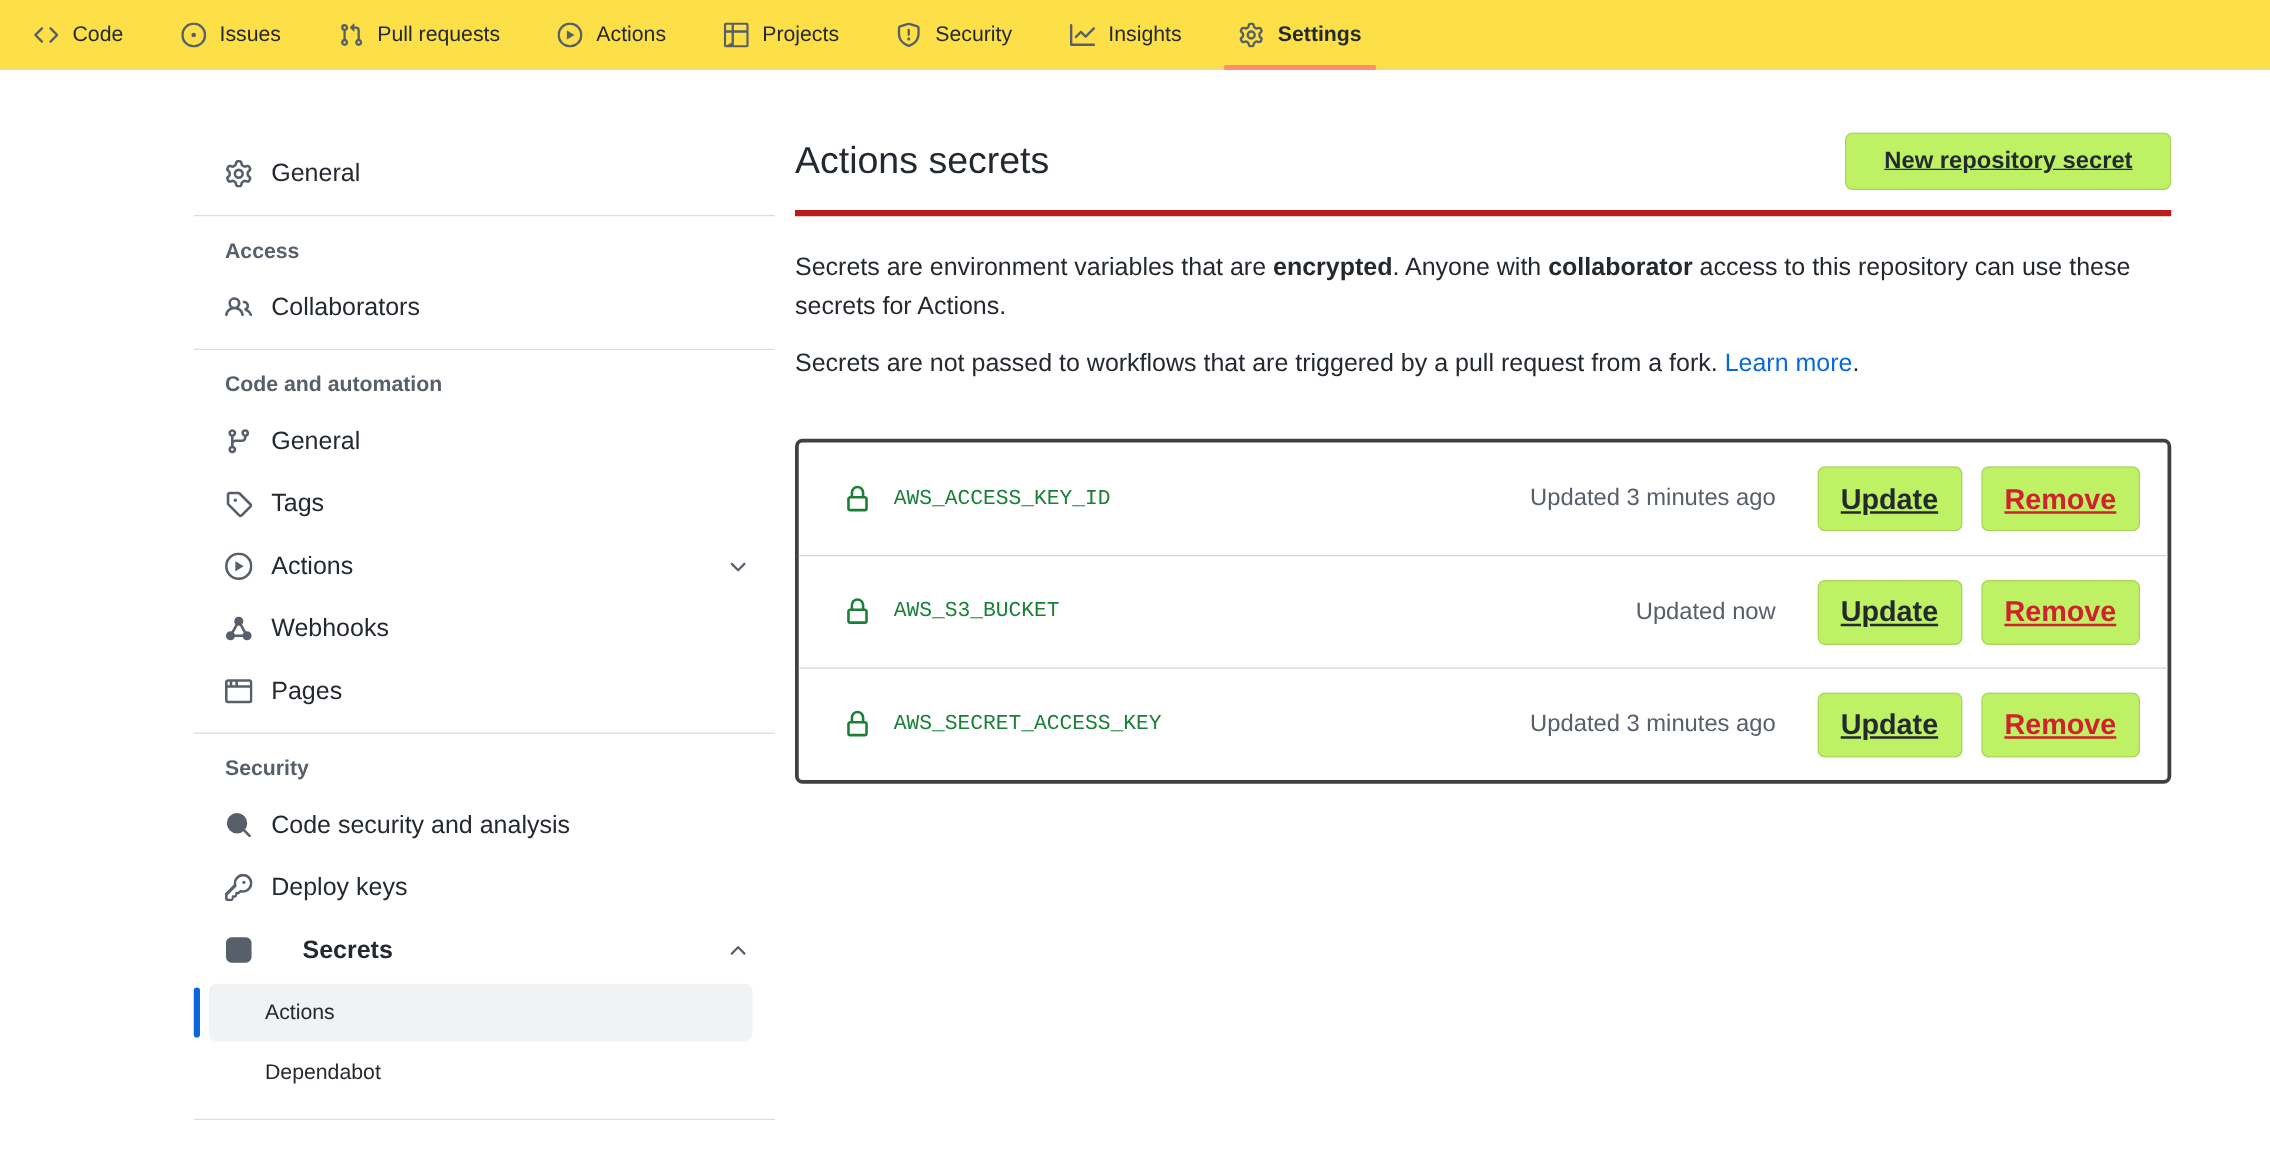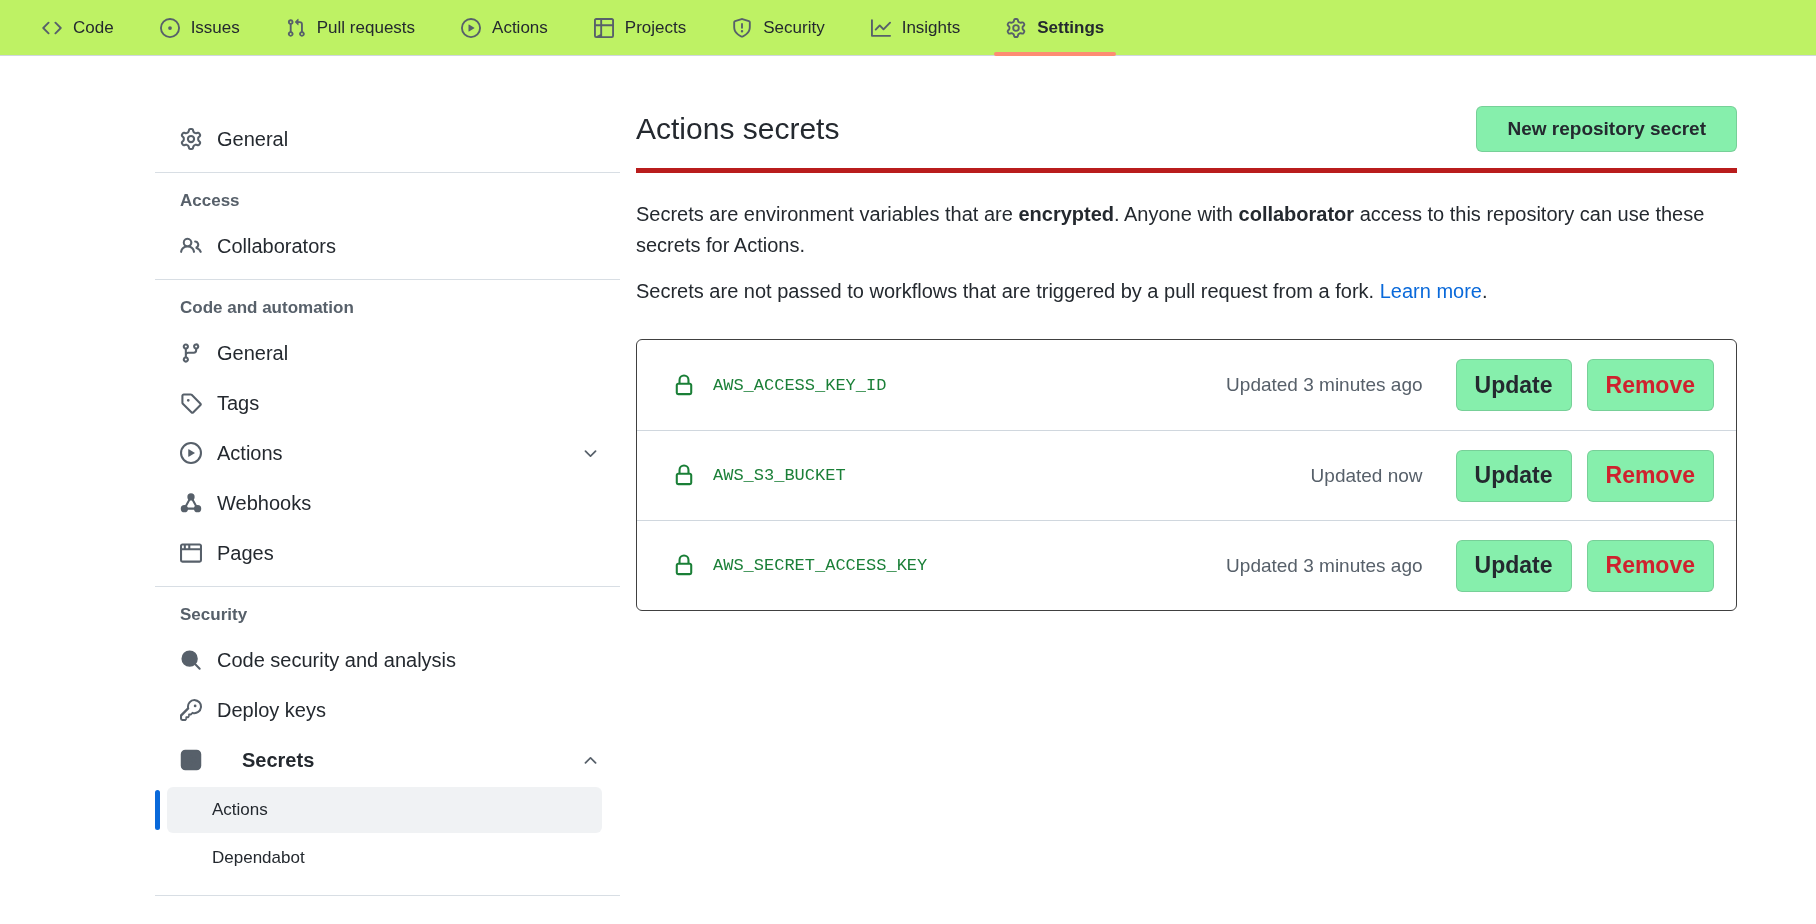--- a/index.html
+++ b/index.html
@@ -7,22 +7,22 @@
   body {
     width:1816px; height:924px; overflow:hidden; position:relative;
     background:#ffffff; color:#24292f;
     font-family:"Liberation Sans", sans-serif;
   }
   svg { display:block; }
 
   
   .topnav {
     position:absolute; top:0; left:0; right:0; height:56px;
-    background:#bef264; border-bottom:1px solid #d0d7de;
-    display:flex; align-items:stretch; padding-left:19px;
+    background:#fde047; border-bottom:1px solid #d0d7de;
+    display:flex; align-items:stretch; padding-left:4px;
   }
   .tab {
     display:flex; align-items:center; gap:11px;
     padding:0 14px; margin:0 9px; position:relative;
     font-size:17px; color:#24292f; cursor:pointer; text-decoration:none;
   }
   .tab .ticon { color:#57606a; width:20px; height:20px; }
   .tab .ticon svg { width:20px; height:20px; fill:currentColor; }
   .tab.active { font-weight:700; }
   .tab-underline {
@@ -61,29 +61,29 @@
   }
 
   
   .main { position:absolute; left:636px; top:56px; width:1101px; }
   .main-header {
     padding-top:50px; padding-bottom:16px; border-bottom:5px solid #b91c1c;
     display:flex; align-items:center; justify-content:space-between;
   }
   .page-title { margin:0; font-size:30px; font-weight:400; color:#24292f; line-height:46px; }
   .btn {
-    background:#86efac; border:1px solid rgba(31,35,40,0.15); border-radius:6px;
-    color:#24292f; font-family:inherit; font-weight:600; cursor:pointer;
+    background:#bef264; border:1px solid rgba(31,35,40,0.15); border-radius:6px;
+    color:#24292f; font-family:inherit; font-weight:600; cursor:pointer;text-decoration:underline;
   }
   .btn-new { height:46px; padding:0 30px; font-size:19px; }
   .desc { margin-top:26px; font-size:20px; line-height:31px; color:#24292f; }
   .desc p { margin:0 0 15px 0; }
   .desc a { color:#0969da; text-decoration:none; cursor:pointer; }
 
-  .secret-list { margin-top:32px; border:1px solid #404040; border-radius:6px; }
+  .secret-list { margin-top:44px; border:3px solid #404040; border-radius:6px; }
   .secret-row { display:flex; align-items:center; height:90px; padding:0 22px 0 36px; }
   .secret-row + .secret-row { border-top:1px solid #d0d7de; }
   .lock { color:#1a7f37; width:22px; height:25px; }
   .lock svg { width:22px; height:25px; fill:currentColor; }
   .secret-name {
     margin-left:18px; font-family:"Liberation Mono", monospace;
     font-size:17px; color:#1a7f37;
   }
   .row-right { margin-left:auto; display:flex; align-items:center; }
   .updated { color:#57606a; font-size:19px; margin-right:33px; }

